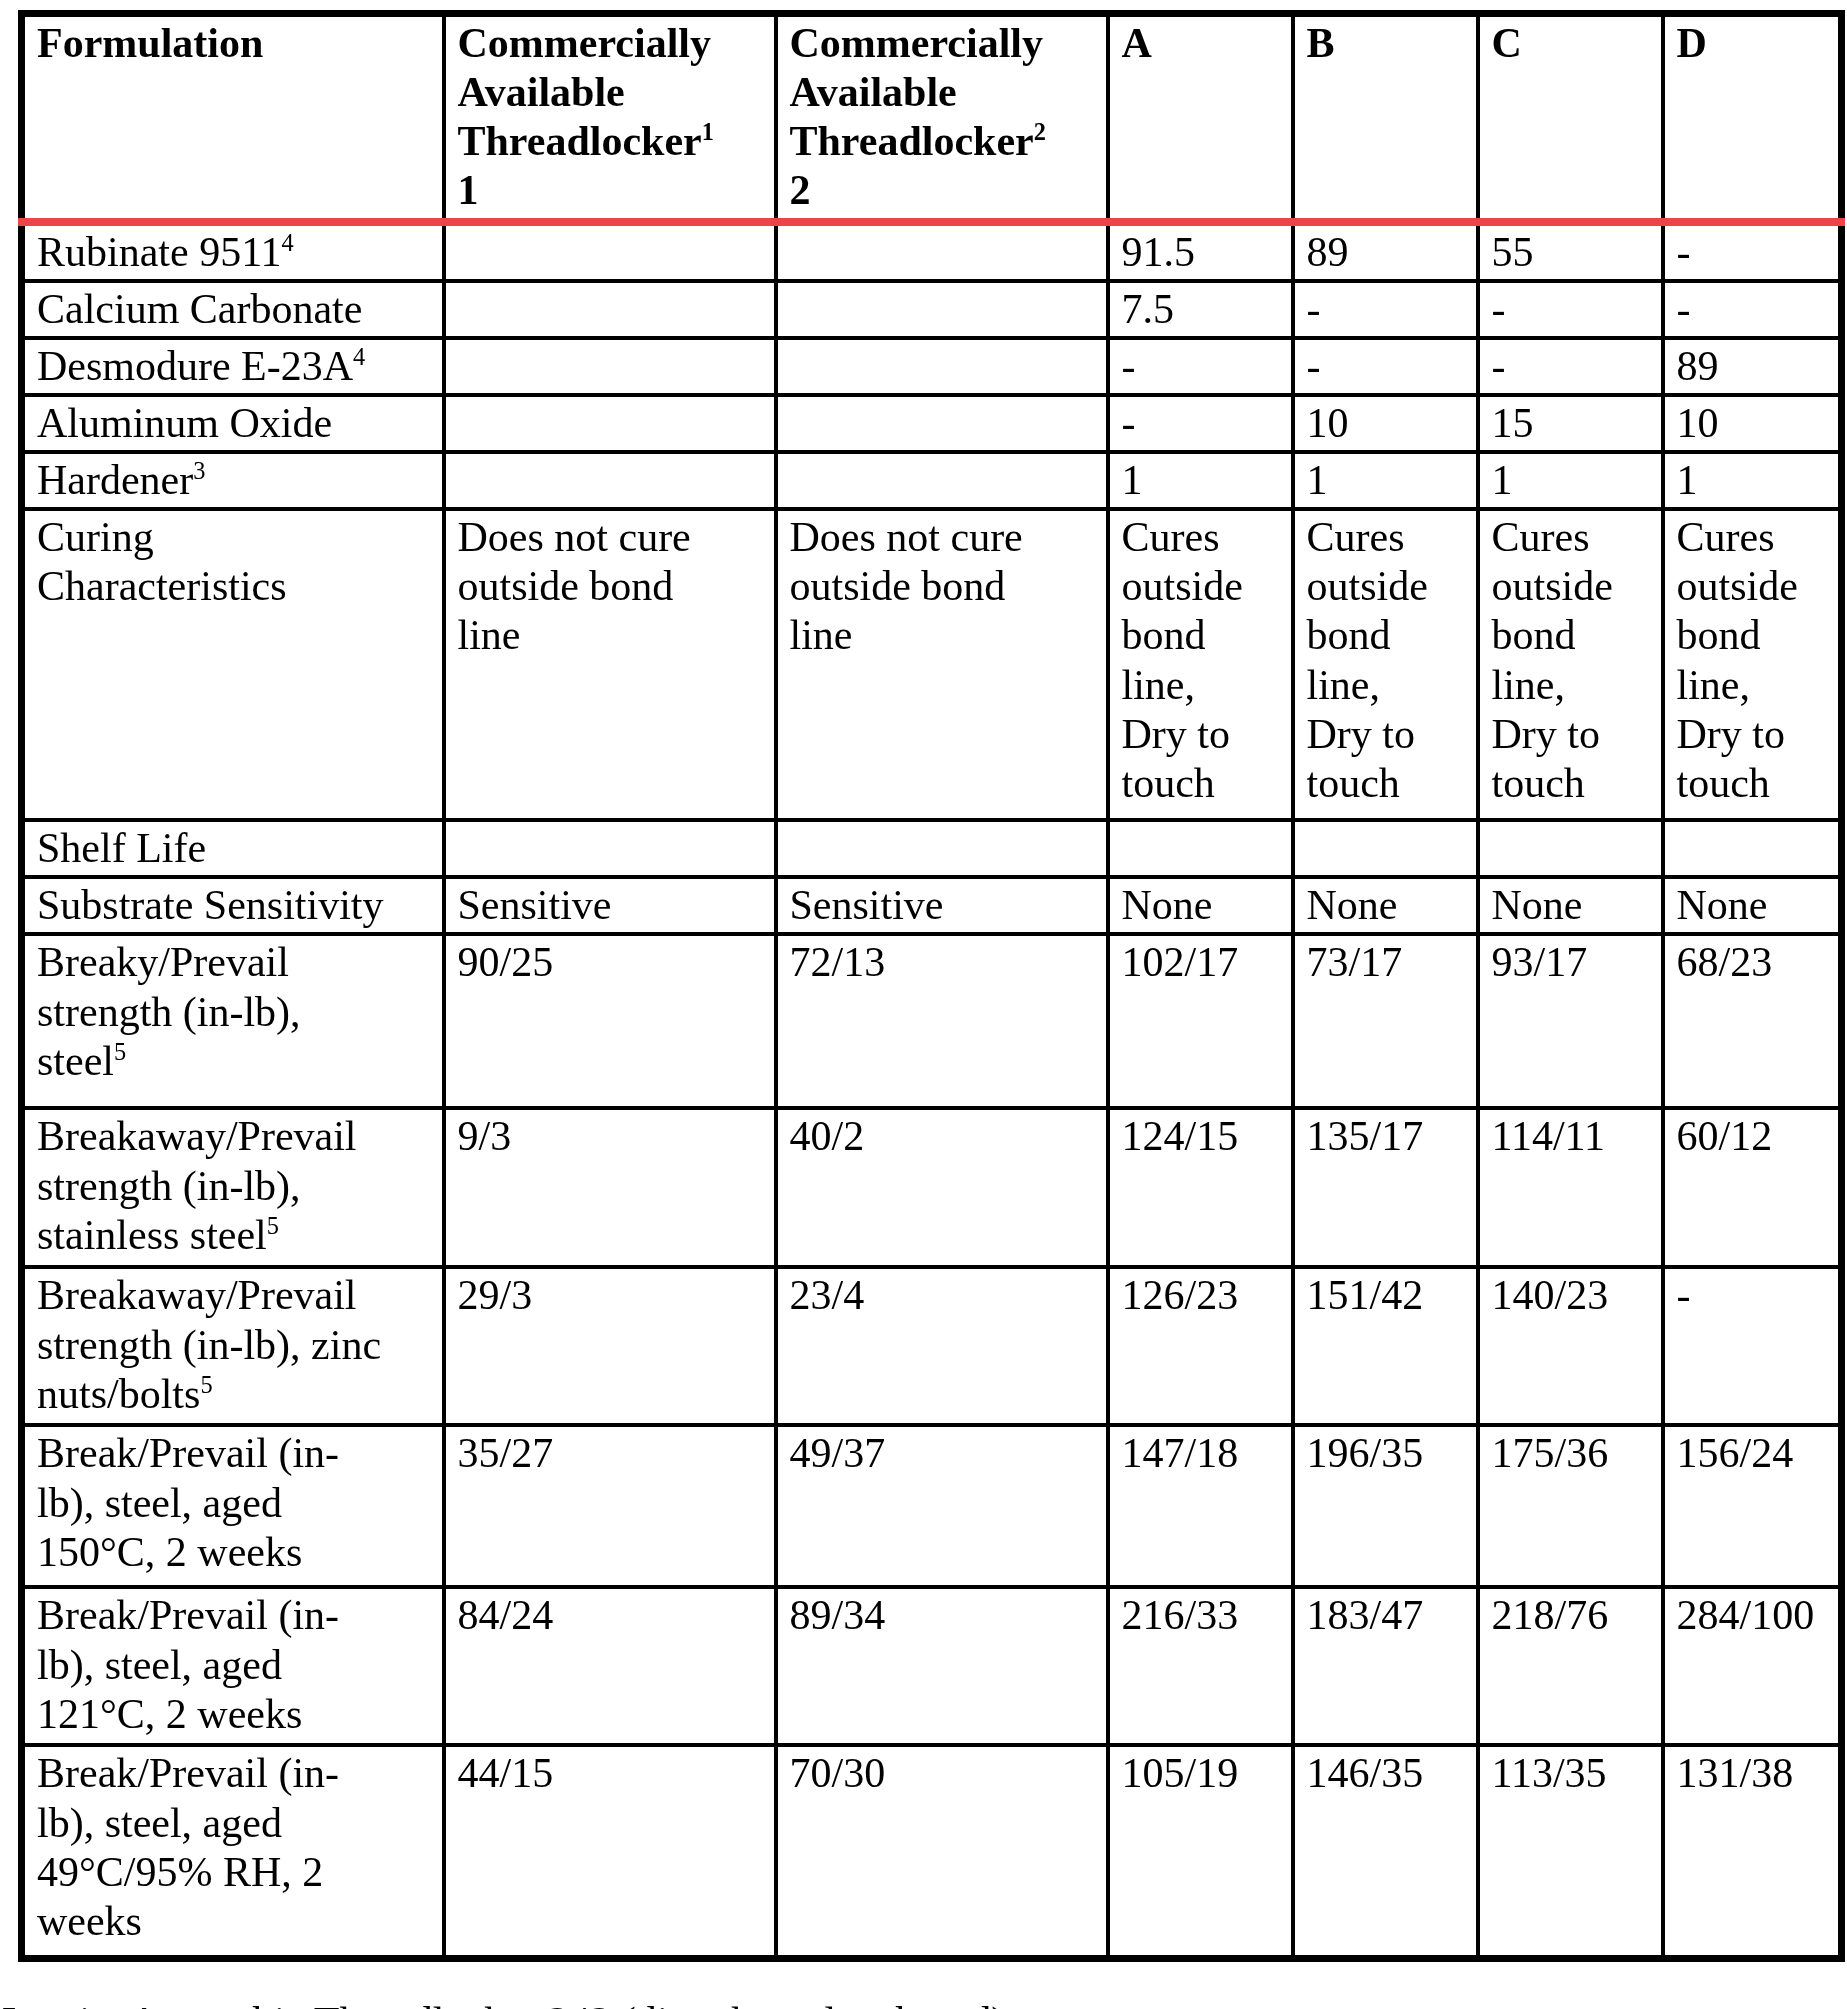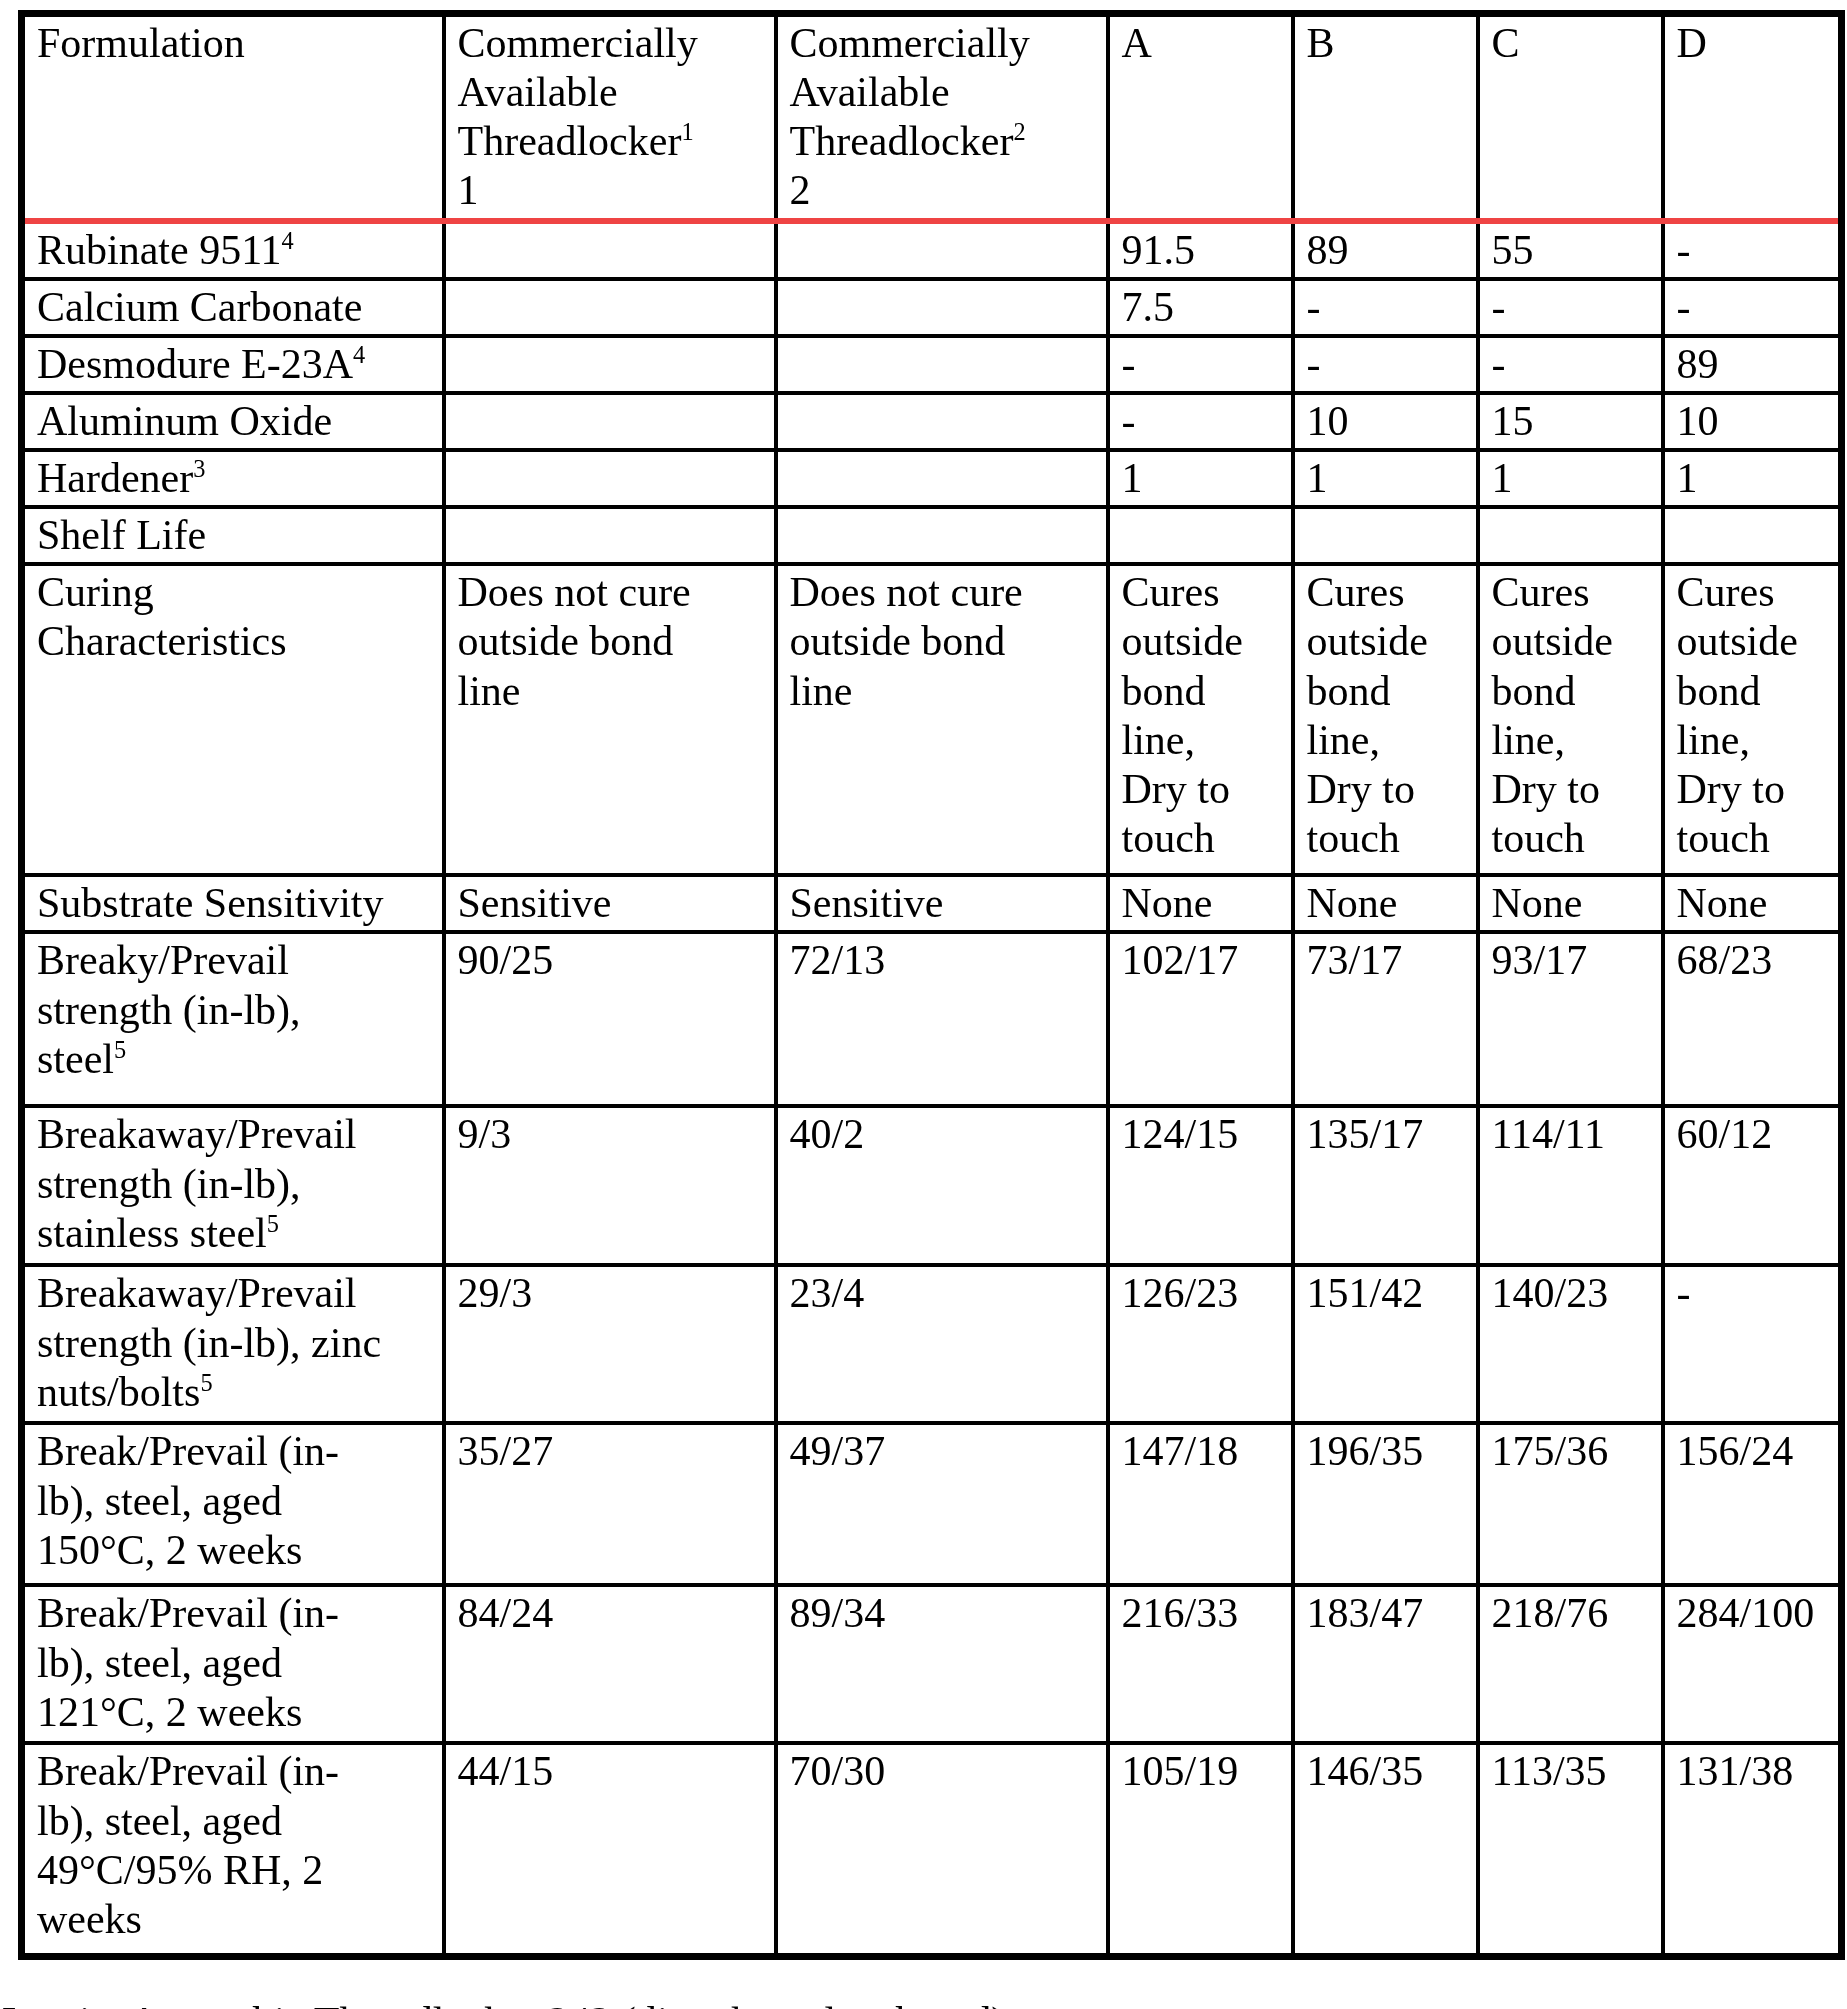--- a/index.html
+++ b/index.html
@@ -28,22 +28,22 @@
     border: 4px solid #000;
     vertical-align: top;
     text-align: left;
     padding: 2px 8px 2px 12px;
     font-size: 42px;
     line-height: 1.17;
     white-space: pre-line;
     overflow: hidden;
   }
   thead th {
-    font-weight: normal;
-    border-bottom: 6px solid #ef4444;
+    font-weight: bold;
+    border-bottom: 8px solid #ef4444;
   }
   sup { font-size: 0.58em; line-height: 0; }
   .footnote {
     position: absolute;
     left: 2px;
     top: 1998px;
     font-size: 42px;
     line-height: 1.15;
     white-space: nowrap;
   }
@@ -118,29 +118,20 @@
         </tr>
         <tr style="height: 55px;">
           <td>Hardener<sup>3</sup></td>
           <td></td>
           <td></td>
           <td>1</td>
           <td>1</td>
           <td>1</td>
           <td>1</td>
         </tr>
-        <tr style="height: 56px;">
-          <td>Shelf Life</td>
-          <td></td>
-          <td></td>
-          <td></td>
-          <td></td>
-          <td></td>
-          <td></td>
-        </tr>
         <tr style="height: 311px;">
           <td>Curing
 Characteristics</td>
           <td>Does not cure
 outside bond
 line</td>
           <td>Does not cure
 outside bond
 line</td>
           <td>Cures
@@ -160,20 +151,29 @@
 bond
 line,
 Dry to
 touch</td>
           <td>Cures
 outside
 bond
 line,
 Dry to
 touch</td>
+        </tr>
+        <tr style="height: 56px;">
+          <td>Shelf Life</td>
+          <td></td>
+          <td></td>
+          <td></td>
+          <td></td>
+          <td></td>
+          <td></td>
         </tr>
         <tr style="height: 43px;">
           <td>Substrate Sensitivity</td>
           <td>Sensitive</td>
           <td>Sensitive</td>
           <td>None</td>
           <td>None</td>
           <td>None</td>
           <td>None</td>
         </tr>

